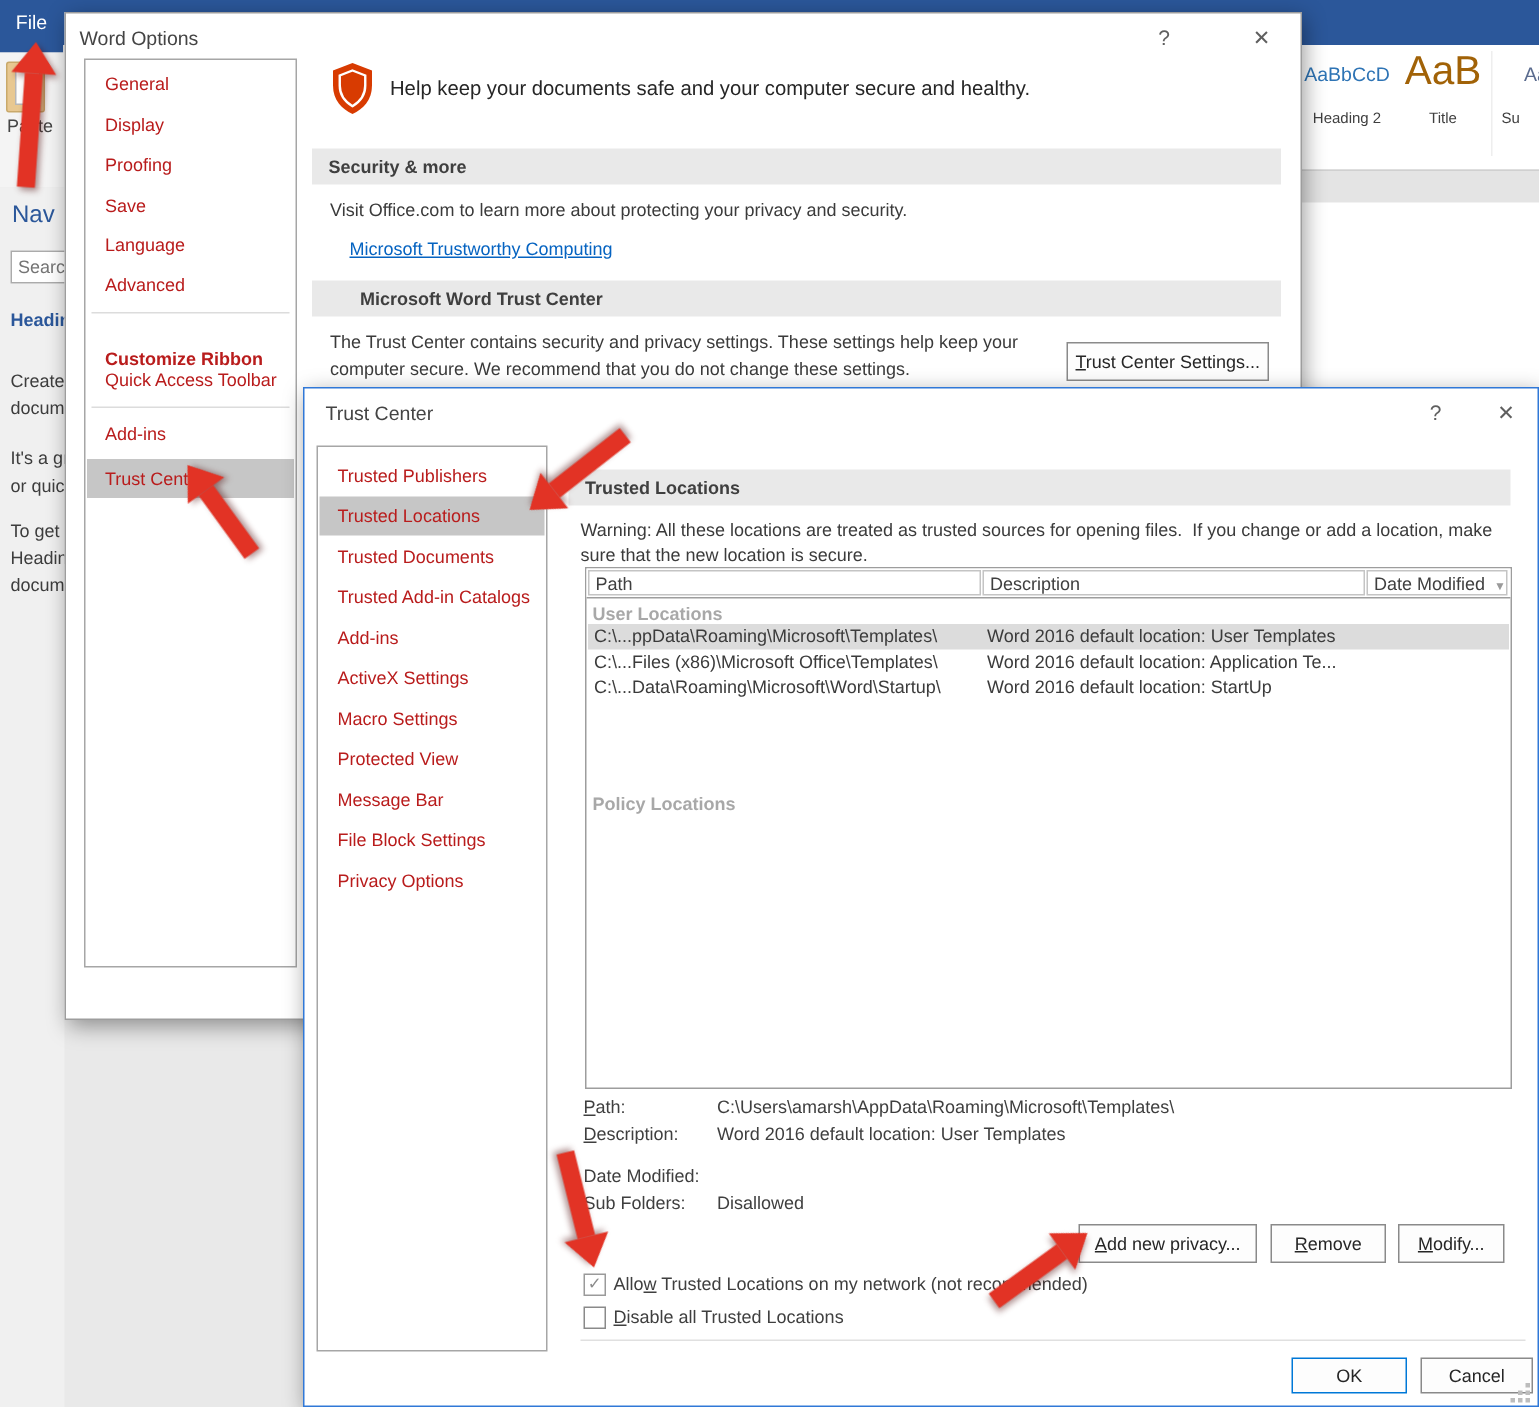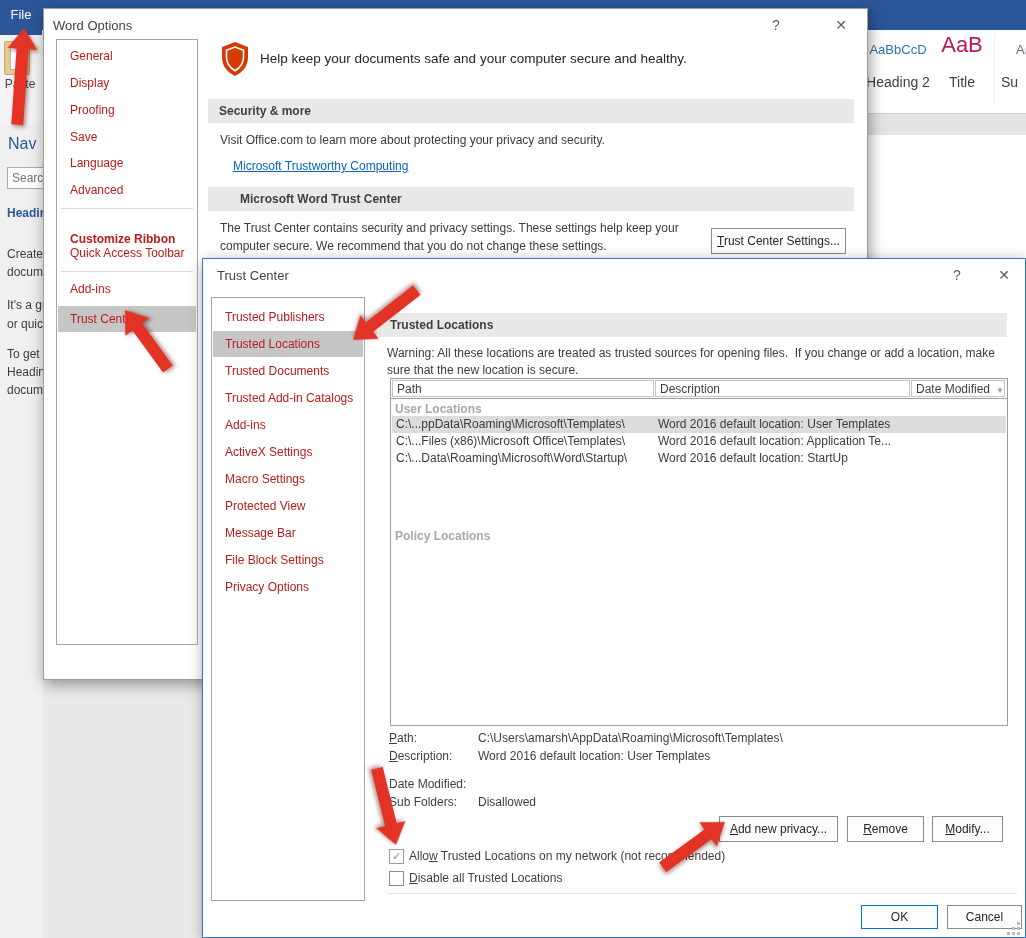--- a/index.html
+++ b/index.html
@@ -13,21 +13,21 @@
   .file-tab{left:0;top:0;width:42px;height:35px;background:var(--accent-blue);color:#fff;
     display:flex;align-items:flex-start;justify-content:center;padding-top:7px;box-sizing:border-box;font-size:13px;}
   .ribbon-left{left:0;top:35px;width:43px;height:90px;background:#f4f4f4;}
   .clipboard-icon{position:absolute;left:4px;top:6px;width:24px;height:32px;background:#e8c891;border:1px solid #c9a96b;border-radius:2px;}
   .clip-page{position:absolute;left:5px;top:4px;width:15px;height:22px;background:#fdfdfd;border:1px solid #b7b7b7;}
   .paste-label{position:absolute;left:0;top:42px;width:40px;text-align:center;color:#444;}
   .paste-caret{position:absolute;left:12px;top:56px;width:16px;color:#666;font-size:9px;text-align:center;}
   .ribbon-right{left:866px;top:30px;width:160px;height:83px;background:#fff;display:flex;}
   .style-item{position:relative;width:64px;height:70px;margin-top:4px;}
   .style-sample{position:absolute;left:0;right:0;top:8px;text-align:center;white-space:nowrap;}
-  .style-label{position:absolute;left:0;right:0;top:40px;text-align:center;color:#3f3f3f;font-size:14px;white-space:nowrap;}
+  .style-label{position:absolute;left:0;right:0;top:40px;text-align:center;color:#3f3f3f;font-size:10px;white-space:nowrap;}
   .ribbon-strip{left:866px;top:113px;width:160px;height:22px;background:#e4e4e4;border-top:1px solid #d0d0d0;}
   .doc-area{left:866px;top:135px;width:160px;height:123px;background:#fff;}
 
   
   .nav-pane{left:0;top:125px;width:43px;height:813px;background:#f0f0f0;}
   .nav-title{position:absolute;left:8px;top:10px;font-size:16px;color:var(--accent-blue);white-space:nowrap;}
   .nav-search{position:absolute;left:7px;top:42px;width:60px;height:22px;background:#fff;border:1px solid #ababab;
     font-family:inherit;font-size:12px;color:#595959;padding:2px 4px;box-sizing:border-box;}
   .nav-tab{position:absolute;left:7px;top:81px;font-weight:bold;color:var(--accent-blue);white-space:nowrap;}
   .nav-frag{position:absolute;left:7px;white-space:nowrap;color:#3d3d3d;}
@@ -97,21 +97,21 @@
       <div class="paste-caret">▾</div>
     </div>
   </div>
 
   <div class="abs ribbon-right">
     <div class="style-item">
       <div class="style-sample" style="color:#2e74b5;font-size:13px;">AaBbCcD</div>
       <div class="style-label">Heading 2</div>
     </div>
     <div class="style-item">
-      <div class="style-sample" style="color:#be185d;font-size:22px;top:-2px;text-align:center;">AaB</div>
+      <div class="style-sample" style="color:#a16207;font-size:27px;top:-2px;text-align:center;">AaB</div>
       <div class="style-label">Title</div>
     </div>
     <div class="style-item" style="width:30px;border-left:1px solid #eee;">
       <div class="style-sample" style="color:#5b6c8f;font-size:13px;text-align:left;padding-left:6px;margin-left:15px;">Aa</div>
       <div class="style-label" style="text-align:left;padding-left:6px;">Su</div>
     </div>
   </div>
   <div class="abs ribbon-strip"></div>
   <div class="abs doc-area"></div>
 

